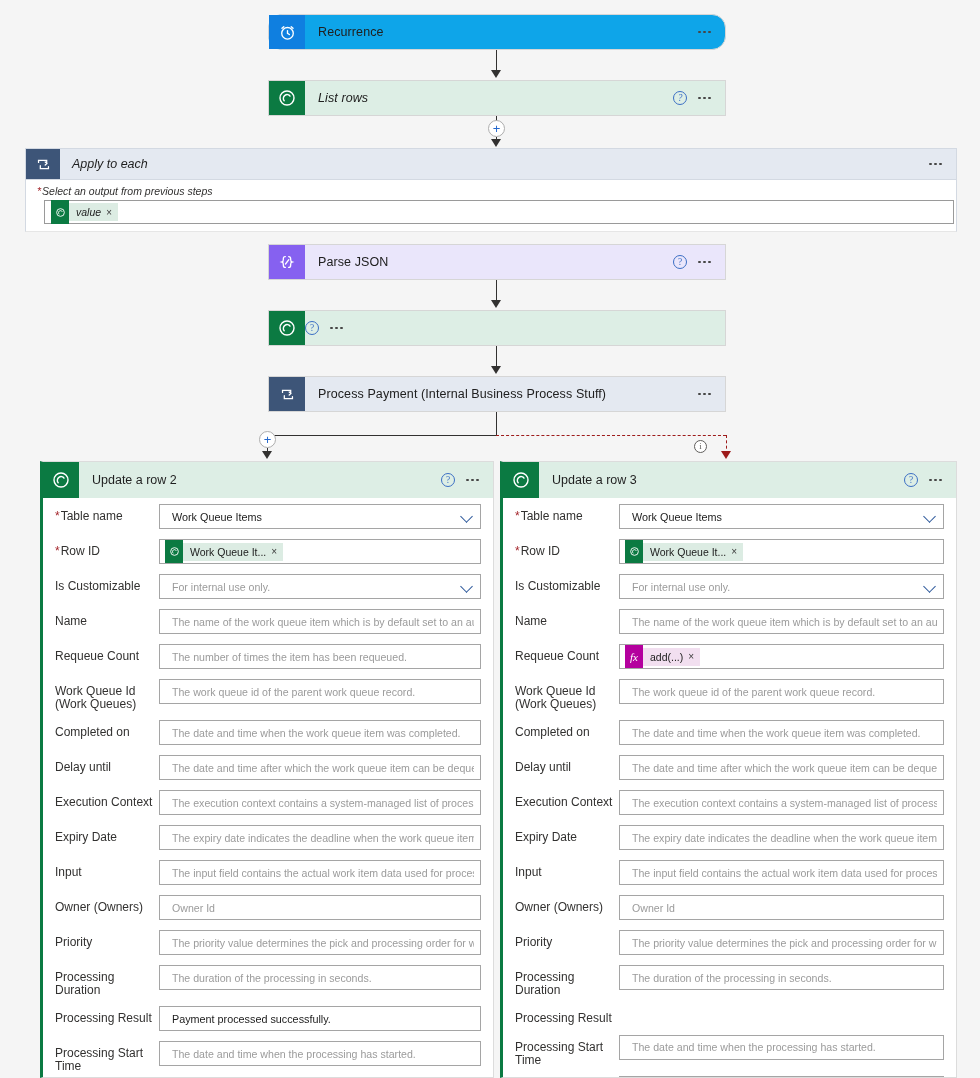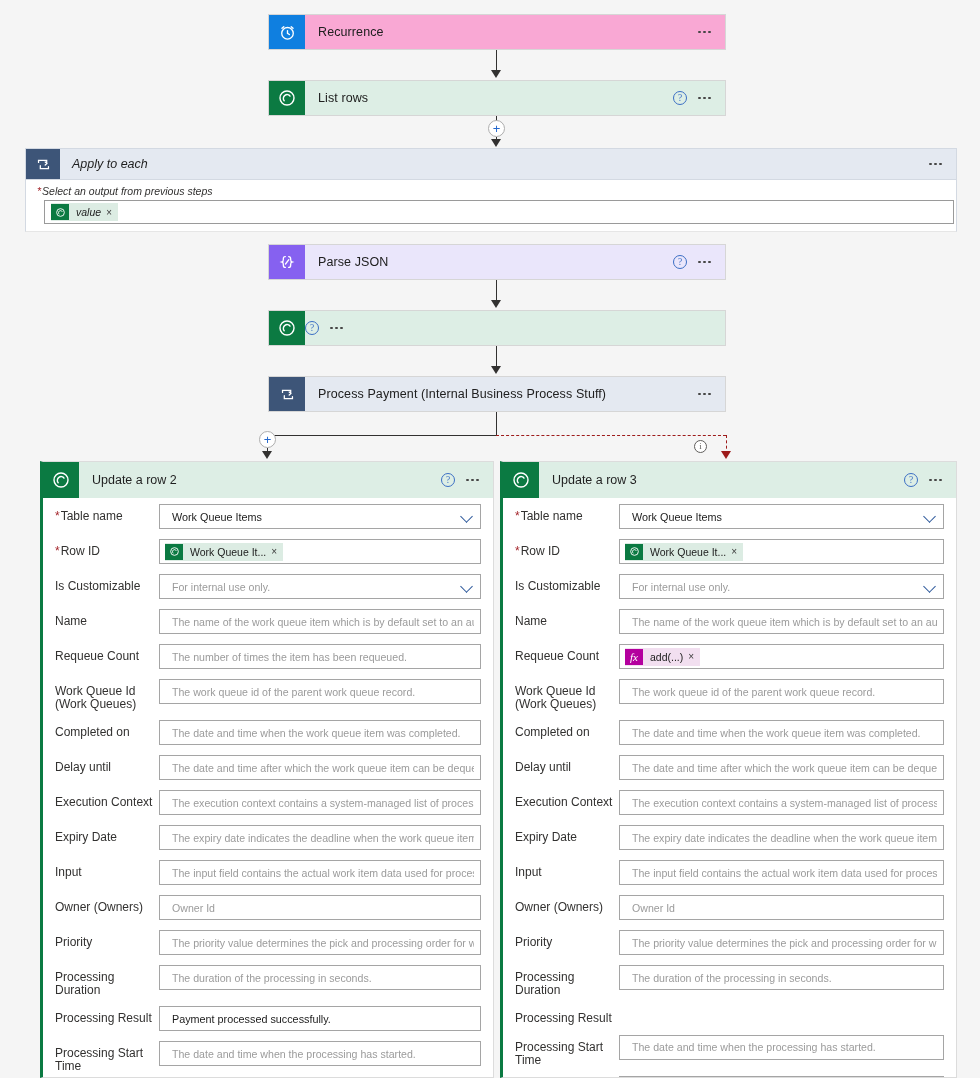--- a/index.html
+++ b/index.html
@@ -50,21 +50,21 @@
   }
   .ellipsis {
     display: flex; gap: 2.5px; align-items: center;
   }
   .ellipsis i {
     width: 2.6px; height: 2.6px; border-radius: 50%;
     background: #464646; display: block;
   }
 
   
-  .c-blue   { background: #f9a8d4; }
+  .c-blue   { background: #0ea5e9; border-radius: 14px; }
   .c-blue   .ic { background: #0f7fe0; }
   .c-green  { background: #ddeee5; }
   .c-green  .ic { background: #0b7a42; }
   .c-purple { background: #eae6fb; }
   .c-purple .ic { background: #8661f0; }
   .c-slate  { background: #e4e9f1; }
   .c-slate  .ic { background: #3d5578; }
 
   
   #scope {
@@ -106,21 +106,21 @@
     border: 1px solid #9a9a9a; background: #fff;
     display: flex; align-items: center; padding-left: 6px;
   }
 
   
   .token {
     display: inline-flex; align-items: center; height: 18px;
     background: #dcece3; font-size: 10.5px; color: #1b1b1b;
   }
   .token .tic {
-    width: 18px; height: 16px; background: #0b7a42;
+    width: 18px; height: 24px; background: #0b7a42;
     display: flex; align-items: center; justify-content: center;
   }
   .token .tlabel { padding: 0 5px 0 7px; white-space: nowrap; }
   .token .tx { padding-right: 6px; font-size: 10px; color: #3a3a3a; cursor: pointer; }
   .token.fx { background: #f2dff0; }
   .token.fx .tic { background: #b4009e; font-style: italic;
     font-family: "Liberation Serif", serif; font-size: 11px; color:#fff; }
 
   
   .vline { position: absolute; width: 1.3px; background: #323130; }
@@ -242,21 +242,21 @@
           <i></i>
           <i></i>
           <i></i>
         </span>
     </div>
   </div>
 
   <div class="vline" style="left:496px; top:50px; height:22px;"></div>
   <div class="arrow" style="left:491px; top:70px;"></div>
 
-  <div class="card c-green" style="left:268px; top:80px; width:458px;">
+  <div class="card c-green" style="left:268px; top:80px; width:458px;font-style:italic;">
     <div class="ic">
       <svg width="20" height="20" viewBox="0 0 24 24" fill="none" stroke="#fff" stroke-width="1.7">
         <circle cx="12" cy="12" r="8.4"></circle>
         <path d="M8.6 15.3c-1.6-1.8-1.3-4.9.9-6.5 2.2-1.6 5-.9 6.1.9" stroke-linecap="round"></path>
       </svg>
     </div>
     <div class="title">List rows</div>
     <div class="acts">
       <span class="help">?</span>
       <span class="ellipsis">

